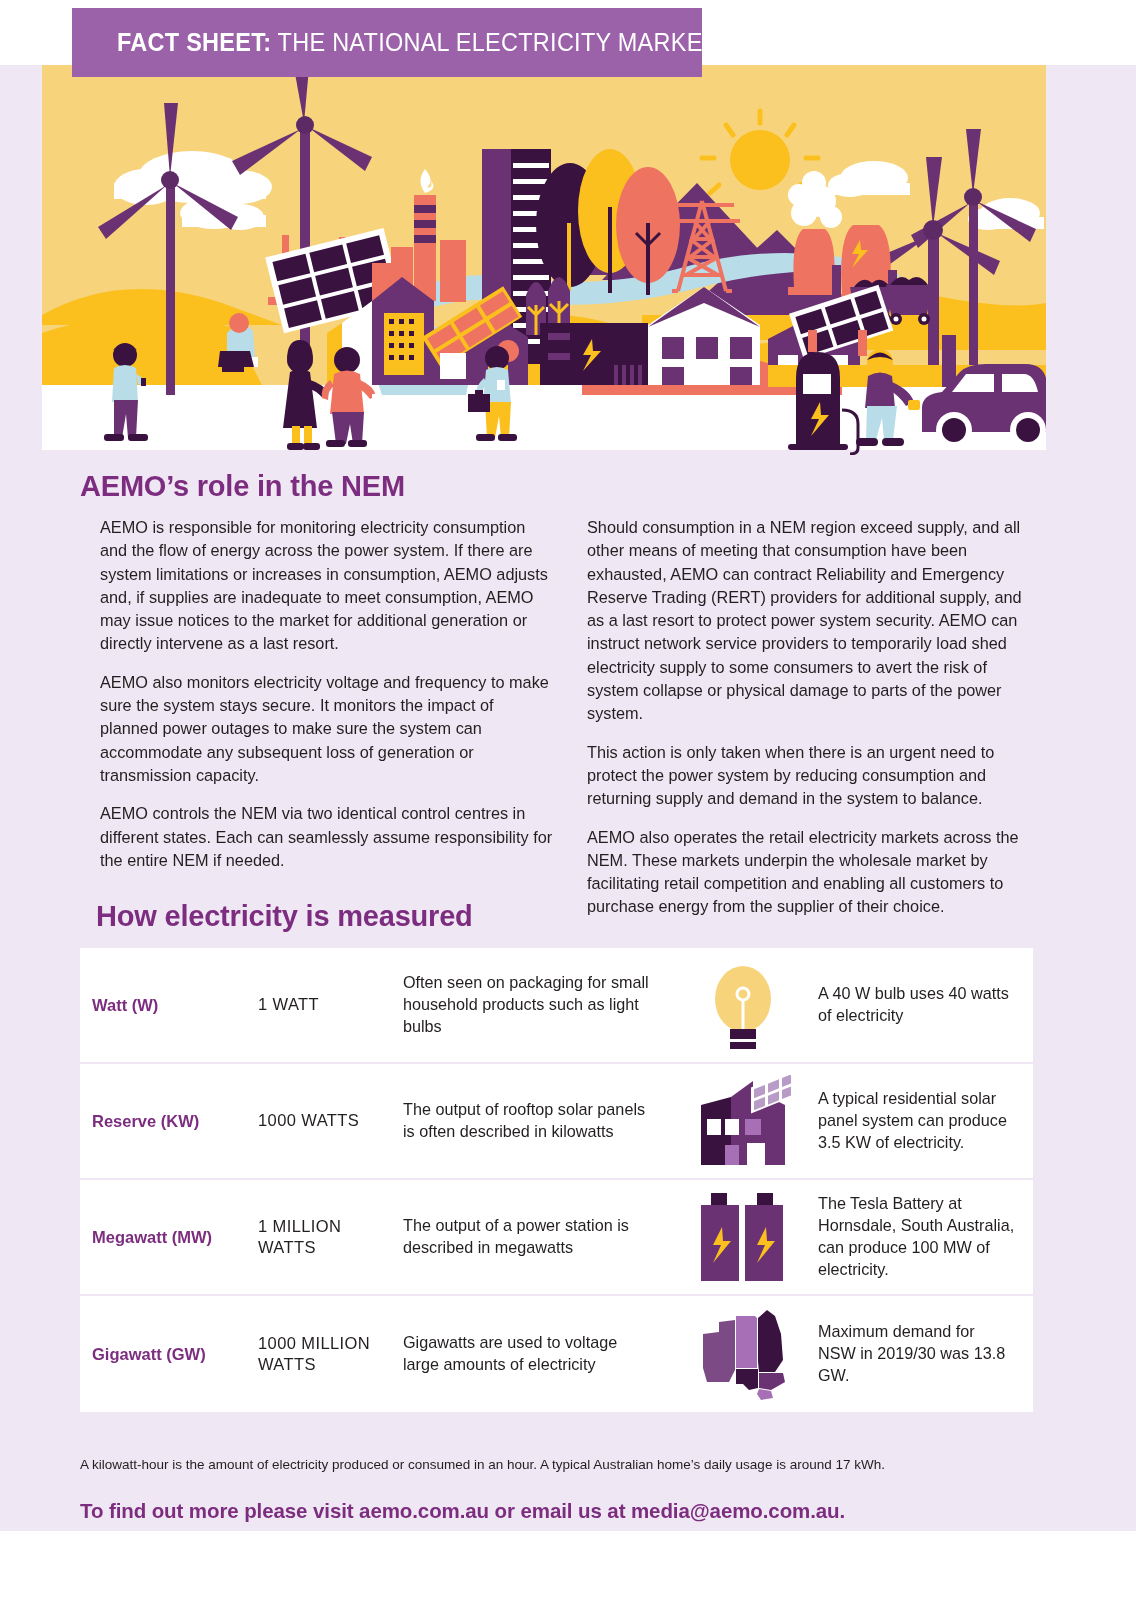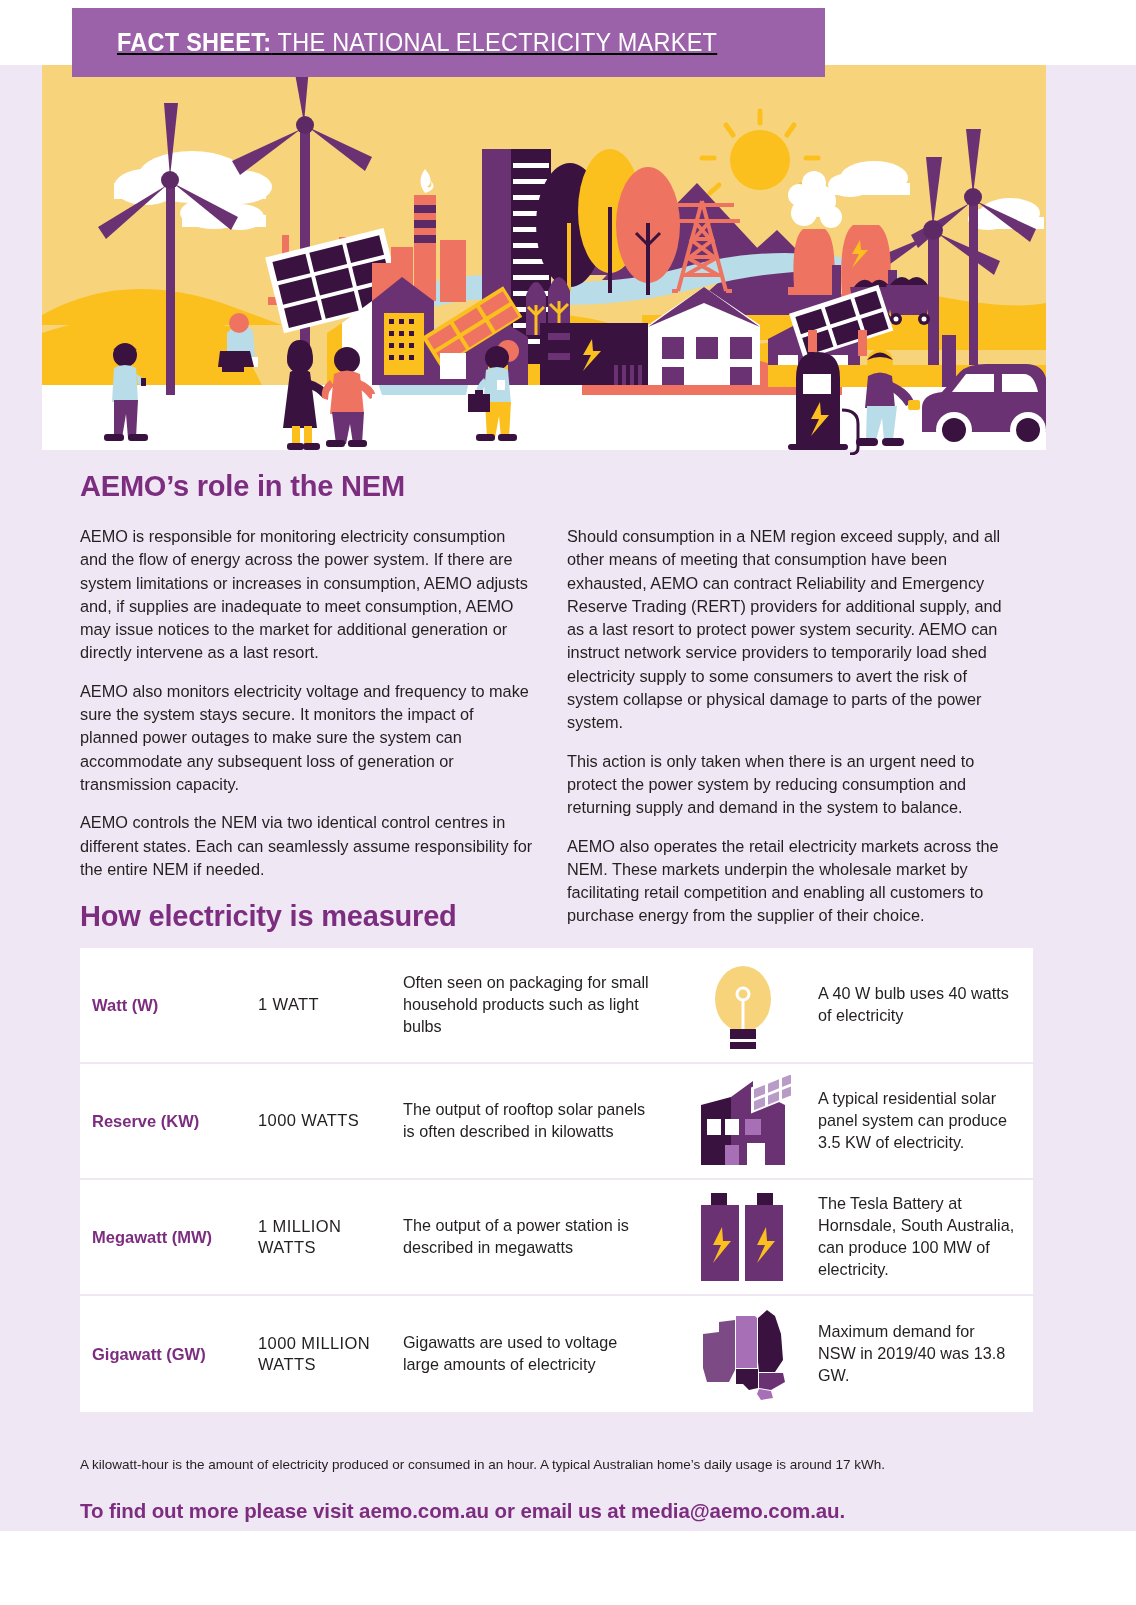--- a/index.html
+++ b/index.html
@@ -21,27 +21,26 @@
     position: absolute;
     left: 0; top: 65px;
     width: 1136px; height: 1466px;
     background: #efe7f3;
   }
 
   
   .banner {
     position: absolute;
     left: 72px; top: 8px;
-    width: 753px; height: 69px;
+    width: 630px; height: 69px;
     background: #9b62a9;
     z-index: 40;
     display: flex;
     align-items: center;
     padding-left: 45px;
-    text-decoration: underline;
   }
   .banner-title {
     color: #ffffff;
     font-size: 25.5px;
     letter-spacing: 0.3px;
     white-space: nowrap;
     font-weight: 400;
     transform: scaleX(0.92);
     transform-origin: left center;
   }
@@ -63,34 +62,34 @@
 
   h2.section-title {
     color: #7c2d7f;
     font-size: 29px;
     font-weight: 700;
     letter-spacing: -0.2px;
   }
   #role-title { position: absolute; left: 80px; top: 20px; }
 
   .cols { position: absolute; left: 80px; top: 60px; width: 970px; }
-  .col { position: absolute; top: 15px; width: 453px; }
+  .col { position: absolute; top: 6px; width: 453px; margin-left: 20px; }
   .col.left  { left: 0; }
   .col.right { left: 487px; }
 
   .col p {
     color: #231f20;
     font-size: 16.3px;
     line-height: 1.43;
     margin-bottom: 15px;
   }
   .col p:last-child { margin-bottom: 0; }
 
   
-  #measure-title { position: absolute; left: 80px; top: 450px; }
+  #measure-title { position: absolute; left: 96px; top: 450px; }
 
   .table-card {
     position: absolute;
     left: 80px; top: 498px;
     width: 953px;
     background: #ffffff;
   }
   .trow {
     display: flex;
     align-items: center;
@@ -670,21 +669,21 @@
 
             <path d="M43 63 L65 63 L65 82 L56 84 L50 78 L43 78 Z" fill="#3a1240"></path>
 
             <path d="M66 67 L90 67 L92 76 L78 84 L66 82 Z" fill="#6b3273"></path>
 
             <path d="M66 83 L78 85 L80 92 L68 94 L64 88 Z" fill="#a76fb5"></path>
 
             <path d="M70 96 L77 96 L76 104 L71 104 Z" fill="#3a1240"></path>
           </svg>
         </div>
-        <div class="c-fact">Maximum demand for NSW in 2019/40 was 13.8 GW.</div>
+        <div class="c-fact">Maximum demand for NSW in 2019/30 was 13.8 GW.</div>
       </div>
 
     </div>
 
     <div class="note">A kilowatt-hour is the amount of electricity produced or consumed in an hour. A typical Australian home’s daily usage is around 17 kWh.</div>
     <div class="cta">To find out more please visit aemo.com.au or email us at media@aemo.com.au.</div>
 
   </div>
 </div>
 

